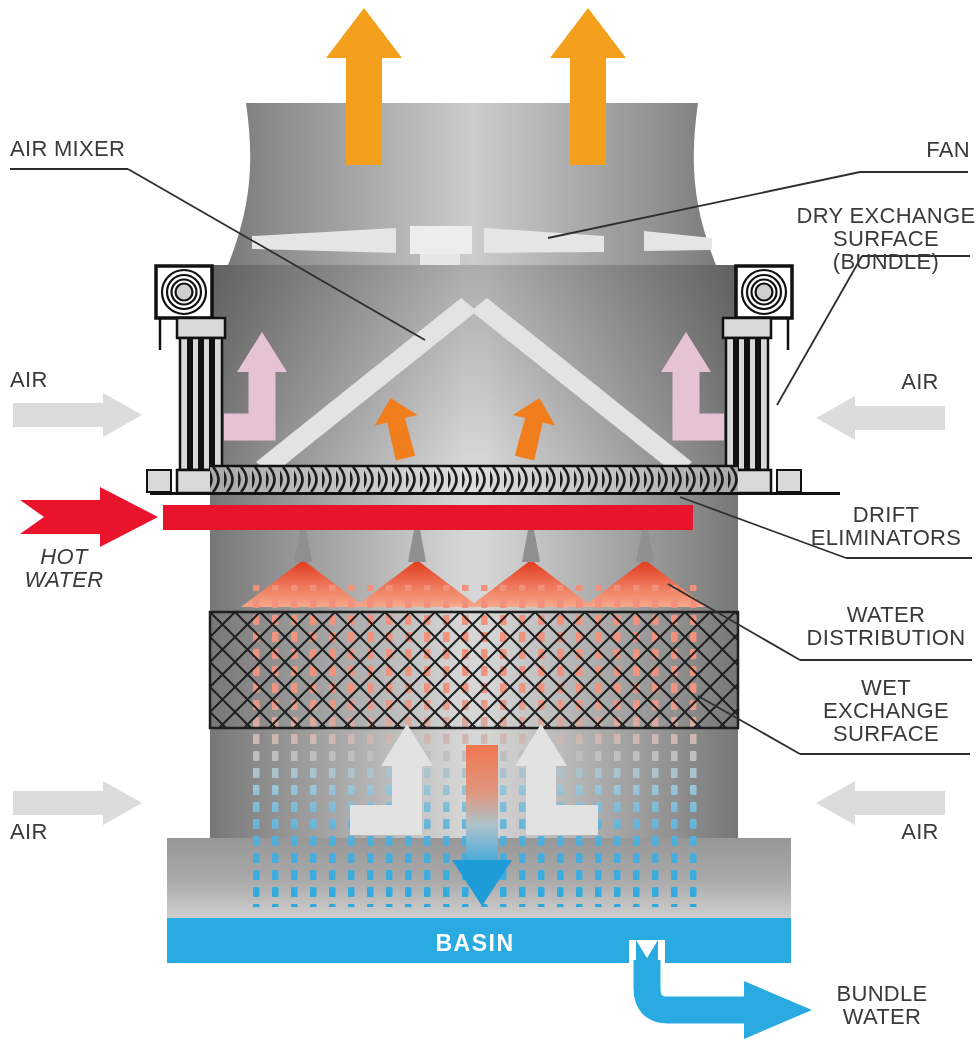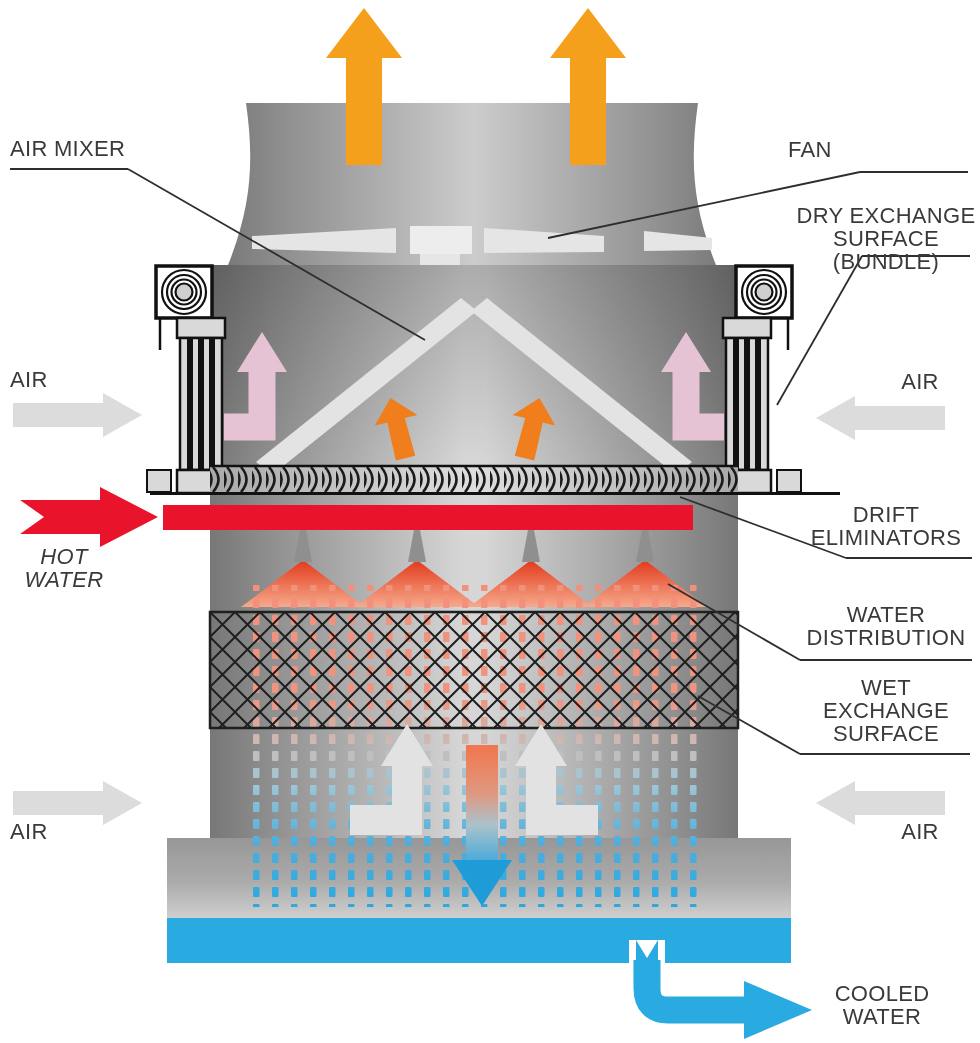--- a/index.html
+++ b/index.html
@@ -3,21 +3,21 @@
 <meta charset="utf-8">
 <style>
   html,body{margin:0;padding:0;background:#fff;}
   .stage{position:relative;width:980px;height:1043px;background:#fff;overflow:hidden;
          font-family:"Liberation Sans","DejaVu Sans",sans-serif;}
   svg{position:absolute;left:0;top:0;}
   .lbl{position:absolute;font-size:22px;line-height:23px;color:#3a3a3a;letter-spacing:.3px;
        white-space:nowrap;}
   .lbl .ln{display:block;}
   .rc{left:788px;width:196px;text-align:center;white-space:normal;}
-  .ra{left:788px;width:182px;text-align:left;}
+  .ra{left:788px;width:182px;text-align:right;}
   .ctr{text-align:center;}
   .basin-lbl{color:#fff;font-weight:bold;font-size:23px;letter-spacing:1.5px;}
 </style>
 </head>
 <body>
 
 <div class="stage">
 
 <svg width="980" height="1043" viewBox="0 0 980 1043">
   <defs>
@@ -280,19 +280,22 @@
   <span class="ln">SURFACE</span>
 </div>
 
 <div class="lbl" style="left:10px;top:820px;">
   <span class="ln">AIR</span>
 </div>
 <div class="lbl ctr" style="left:860px;top:820px;width:120px;">
   <span class="ln">AIR</span>
 </div>
 
+<div class="lbl ctr basin-lbl" style="left:325px;top:932px;width:300px;">
+  <span class="ln">BASIN</span>
+</div>
 
 <div class="lbl ctr" style="left:792px;top:982px;width:180px;">
-  <span class="ln">COOLED</span>
+  <span class="ln">BUNDLE</span>
   <span class="ln">WATER</span>
 </div>
 
 </div>
 
 </body></html>

